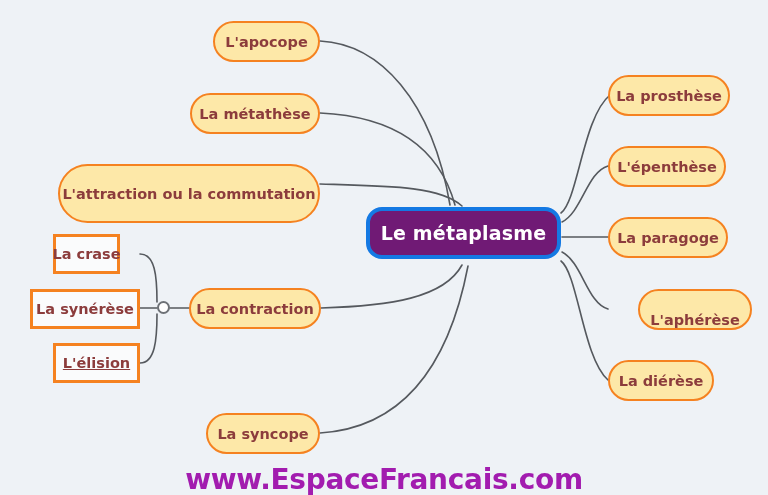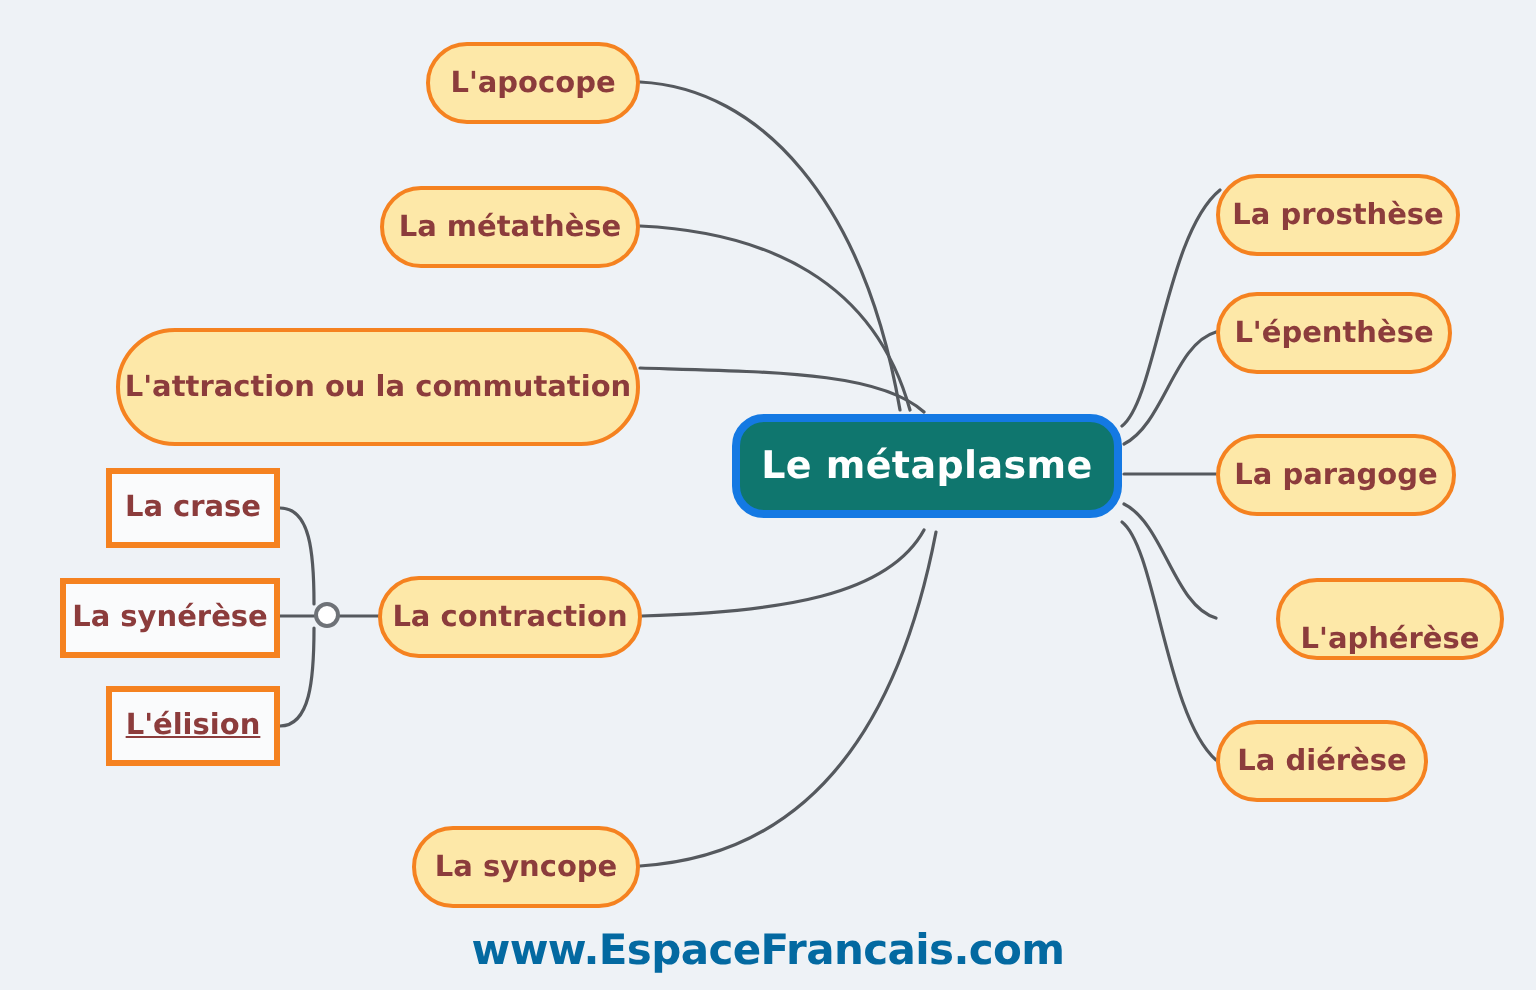--- a/index.html
+++ b/index.html
@@ -30,21 +30,21 @@
     position: absolute;
     box-sizing: border-box;
     display: flex;
     align-items: center;
     justify-content: center;
     white-space: nowrap;
     z-index: 5;
   }
   
   .node.central {
-    background: #0f766e;
+    background: #701a75;
     border: 4px solid #1479e3;
     border-radius: 16px;
     color: #ffffff;
     font-size: 19px;
     font-weight: bold;
     letter-spacing: .2px;
   }
   
   .node.branch {
     background: #fde8a8;
@@ -71,23 +71,23 @@
     border-radius: 50%;
     background: #ffffff;
     border: 2px solid #6e7277;
     z-index: 6;
   }
   .footer {
     position: absolute;
     left: 0;
     width: 768px;
     text-align: center;
-    color: #0369a1;
+    color: #a21caf;
     font-family: "DejaVu Sans", sans-serif;
-    font-size: 21px;
+    font-size: 28px;
     font-weight: bold;
     letter-spacing: -0.3px;
     z-index: 7;
   }
 </style>
 </head>
 <body>
 
 <div id="mindmap">
 
@@ -131,21 +131,21 @@
   </div>
 
   <div class="node branch" style="left:189px; top:288px; width:132px; height:41px;justify-content:center;">
     <span>La contraction</span>
   </div>
 
   <div class="node branch" style="left:206px; top:413px; width:114px; height:41px;">
     <span>La syncope</span>
   </div>
 
-  <div class="node branch" style="left:608px; top:75px; width:122px; height:41px;margin-top:12px;">
+  <div class="node branch" style="left:608px; top:75px; width:122px; height:41px;">
     <span>La prosthèse</span>
   </div>
 
   <div class="node branch" style="left:608px; top:146px; width:118px; height:41px;">
     <span>L'épenthèse</span>
   </div>
 
   <div class="node branch" style="left:608px; top:217px; width:120px; height:41px;">
     <span>La paragoge</span>
   </div>
@@ -153,21 +153,21 @@
   <div class="node branch" style="left:638px; top:289px; width:114px; height:41px;align-items:flex-end;">
     <span>L'aphérèse</span>
   </div>
 
   <div class="node branch" style="left:608px; top:360px; width:106px; height:41px;">
     <span>La diérèse</span>
   </div>
 
   <div class="junction" style="left:157px; top:301px;"></div>
 
-  <div class="node leaf" style="left:53px; top:234px; width:87px; height:40px;">
+  <div class="node leaf" style="left:53px; top:234px; width:67px; height:40px;">
     <span>La crase</span>
   </div>
 
   <div class="node leaf" style="left:30px; top:289px; width:110px; height:40px;">
     <span>La synérèse</span>
   </div>
 
   <div class="node leaf" style="left:53px; top:343px; width:87px; height:40px;text-decoration:underline;">
     <span>L'élision</span>
   </div>

